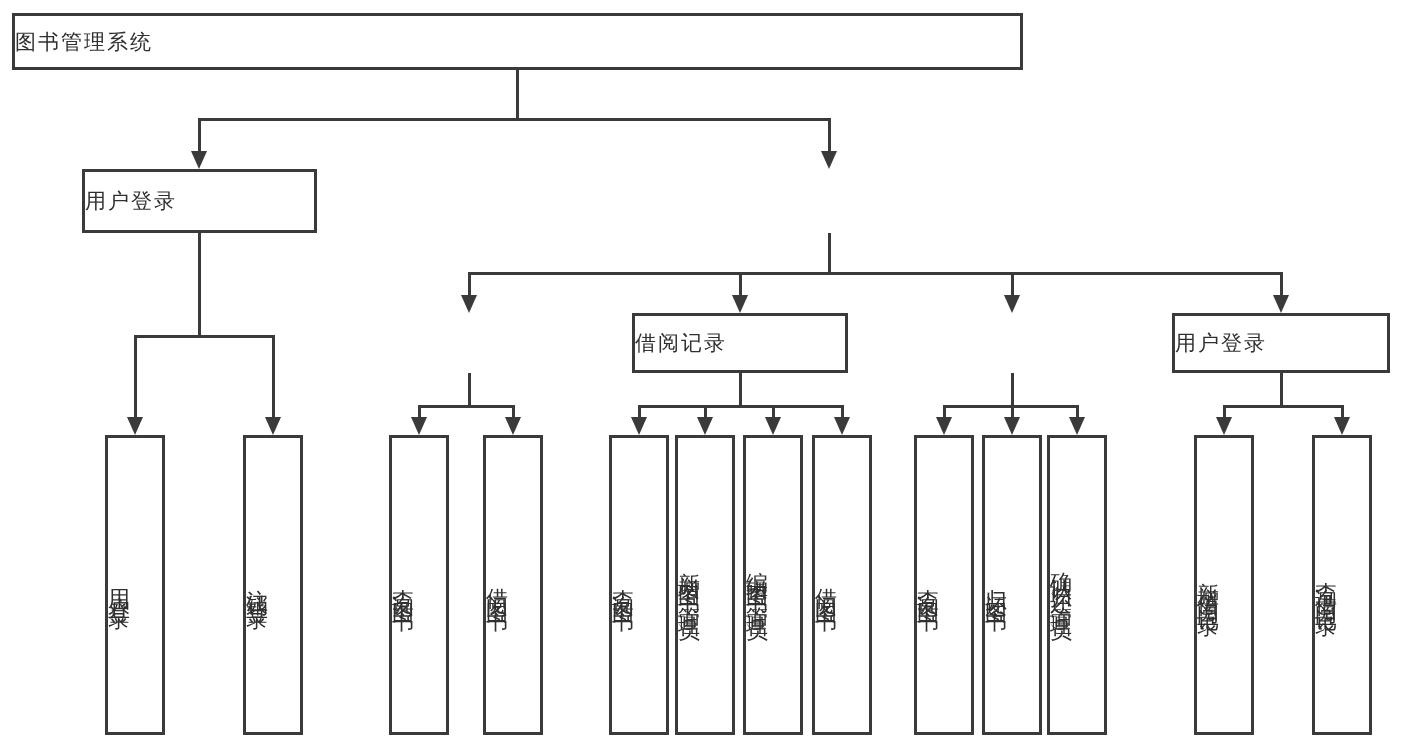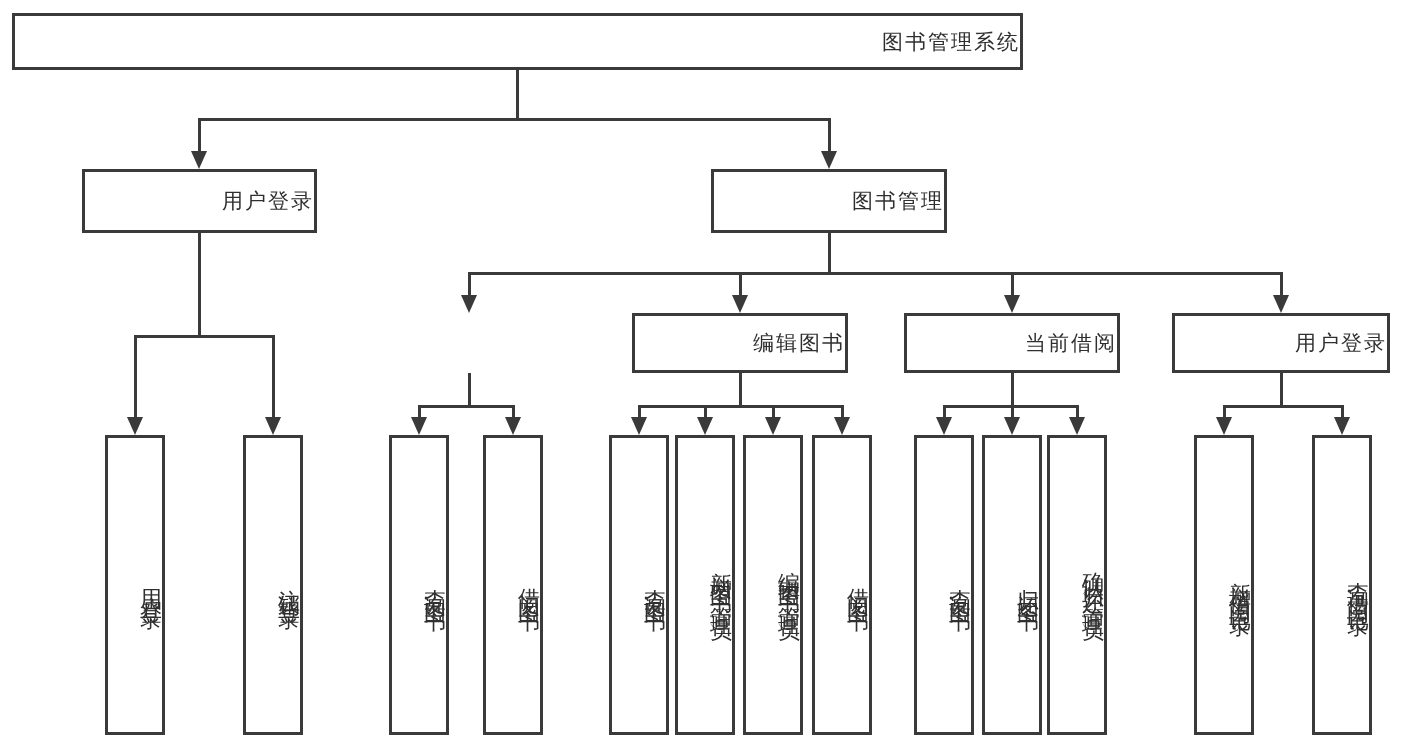--- a/index.html
+++ b/index.html
@@ -15,21 +15,21 @@
     font-family: "Liberation Sans", "DejaVu Sans", sans-serif;
     overflow: hidden;
   }
   .box {
     position: absolute;
     box-sizing: border-box;
     border: 3px solid var(--color-line, #3a3a3a);
     background: #ffffff;
     display: flex;
     align-items: center;
-    justify-content: flex-end;
+    justify-content: flex-start;
     color: var(--color-text, #2f2f2f);
   }
   .box.h span {
     font-size: 21px;
     letter-spacing: 2px;
     white-space: nowrap;
   }
   .box.v span {
     writing-mode: vertical-rl;
     text-orientation: mixed;
@@ -78,47 +78,41 @@
   <div class="vline" style="left:516px;top:70px;height:48px"></div>
   <div class="hline" style="left:198px;top:118px;width:633px"></div>
   <div class="vline" style="left:198px;top:118px;height:33px"></div>
   <div class="arrowhead" style="left:191px;top:151px"></div>
   <div class="vline" style="left:828px;top:118px;height:33px"></div>
   <div class="arrowhead" style="left:821px;top:151px"></div>
 
   <div class="box h" style="left:82px;top:169px;width:235px;height:64px">
     <span>用户登录</span>
   </div>
-  <div class="box h" style="left:711px;top:169px;width:236px;height:64px">
-    <span>图书管理</span>
-  </div>
 
   <div class="vline" style="left:198px;top:233px;height:102px"></div>
   <div class="hline" style="left:134px;top:335px;width:141px"></div>
   <div class="vline" style="left:134px;top:335px;height:82px"></div>
   <div class="arrowhead" style="left:127px;top:417px"></div>
   <div class="vline" style="left:272px;top:335px;height:82px"></div>
   <div class="arrowhead" style="left:265px;top:417px"></div>
 
   <div class="vline" style="left:828px;top:233px;height:39px"></div>
   <div class="hline" style="left:468px;top:272px;width:814px"></div>
   <div class="vline" style="left:468px;top:272px;height:23px"></div>
   <div class="arrowhead" style="left:461px;top:295px"></div>
   <div class="vline" style="left:739px;top:272px;height:23px"></div>
   <div class="arrowhead" style="left:732px;top:295px"></div>
   <div class="vline" style="left:1011px;top:272px;height:23px"></div>
   <div class="arrowhead" style="left:1004px;top:295px"></div>
   <div class="vline" style="left:1280px;top:272px;height:23px"></div>
   <div class="arrowhead" style="left:1273px;top:295px"></div>
 
   <div class="box h" style="left:632px;top:313px;width:216px;height:60px">
-    <span>编辑图书</span>
-  </div>
-  <div class="box h" style="left:904px;top:313px;width:216px;height:60px">
-    <span>当前借阅</span>
+    <span>借阅记录</span>
   </div>
   <div class="box h" style="left:1172px;top:313px;width:218px;height:60px">
     <span>用户登录</span>
   </div>
 
   <div class="vline" style="left:468px;top:373px;height:32px"></div>
   <div class="hline" style="left:418px;top:405px;width:97px"></div>
   <div class="vline" style="left:418px;top:405px;height:12px"></div>
   <div class="arrowhead" style="left:411px;top:417px"></div>
   <div class="vline" style="left:512px;top:405px;height:12px"></div>

